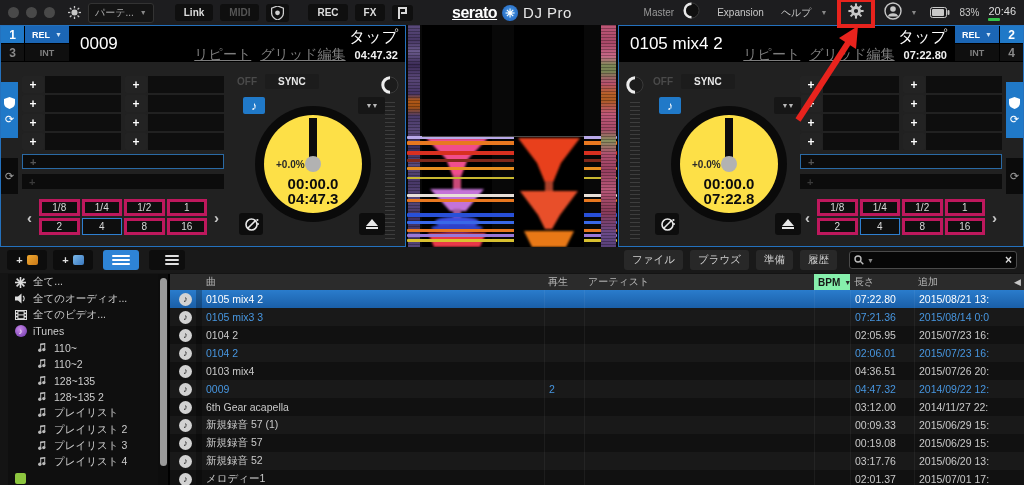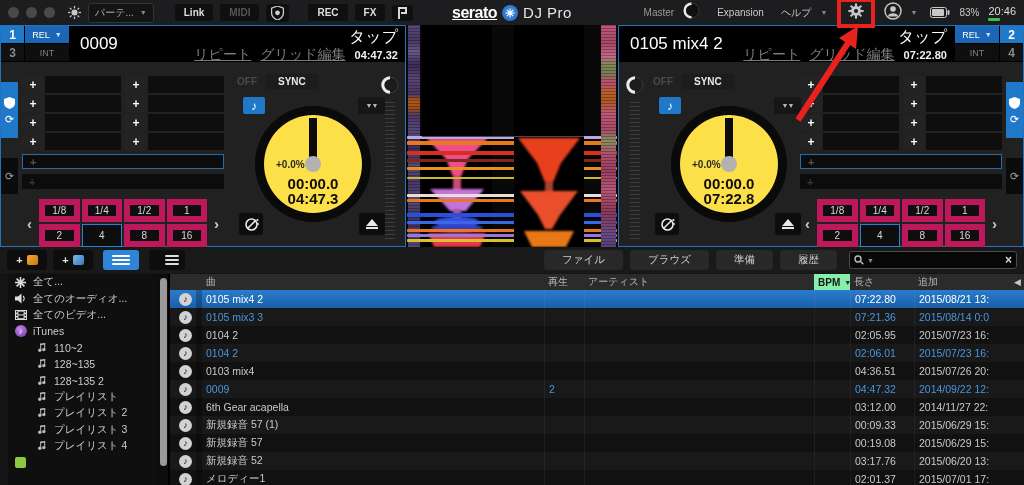--- a/index.html
+++ b/index.html
@@ -33,21 +33,21 @@
   .clock-ind { width:12px; height:3px; background:#35c24a; border-radius:1px; align-self:flex-start;}
 
   
   .decks { position:absolute; top:25px; left:0; width:1024px; height:222px; display:flex; }
   .deck { position:relative; width:406px; height:222px; background:#212121; border:1px solid #2471bd; flex:none;}
   .deckhead { height:36px; background:#000; display:flex; align-items:stretch; }
   .numcol { width:23px; display:grid; grid-template-rows:17px 17px; gap:1px; flex:none;}
   .num { background:#2079c8; color:#fff; font-size:12px; font-weight:bold; display:flex; align-items:center; justify-content:center;}
   .num.alt { background:#111; color:#8a8a8a; }
   .modecol { width:44px; margin-left:1px; display:grid; grid-template-rows:17px 17px; gap:1px; flex:none;}
-  .modebtn { background:#1b66b5; color:#fff; font-size:9px; font-weight:normal;
+  .modebtn { background:#1b66b5; color:#fff; font-size:9px; font-weight:bold;
     display:flex; align-items:center; justify-content:center; gap:5px;text-align:right;}
   .modebtn .caret { color:#cfe3f5;}
   .modebtn.int { background:#0f0f0f; color:#808080; }
   .tracktitle { font-size:17px; color:#fff; display:flex; align-items:center; padding-left:11px; flex:1;
     white-space:nowrap; overflow:hidden;}
   .headinfo { margin-left:auto; text-align:right; padding:2px 7px 0 0; flex:none;}
   .tap { font-size:16px; color:#fff; line-height:17px;}
   .subinfo { display:flex; gap:9px; align-items:baseline; justify-content:flex-end; margin-top:1px;}
   .subinfo .mini { font-size:14px; color:#7d7d7d;text-decoration:underline; }
   .subinfo .dur { font-size:11px; color:#f0f0f0; font-weight:bold; }
@@ -70,21 +70,21 @@
   .cuename { flex:1; background:#0e0e0e; margin-left:1px; }
   .loopslot { position:absolute; width:202px; height:15px; background:#0c0c0c; color:#555;
     font-weight:bold; font-size:11px; display:flex; align-items:center; padding-left:7px;}
   .loopslot.active { border:1px solid #2a6aa5; }
   .loopslot.l { left:21px; } .loopslot.r { right:21px; }
   .la { top:92px; } .ld { top:112px; color:#3a3a3a; }
   .loopsizes { position:absolute; top:137px; width:202px; height:34px; display:grid;
     grid-template-columns:15px repeat(4,1fr) 15px; grid-template-rows:1fr 1fr; gap:2px;}
   .loopsizes.l { left:21px; } .loopsizes.r { right:21px; }
   .lsb { background:#0e0e0e; color:#d8d8d8; font-size:10px; display:flex; align-items:center;
-    justify-content:center; border:6px solid #be185d;}
+    justify-content:center; border:3px solid #be185d;}
   .lsb.sel { border:1px solid #2e7fd0; }
   .lsarrow { grid-row:1/3; background:transparent; color:#c8c8c8; font-size:15px; font-weight:bold;
     display:flex; align-items:center; justify-content:center;}
 
   .platterblock { position:absolute; top:0; bottom:0; width:168px; }
   .pb-l { left:228px; } .pb-r { left:26px; }
   .syncrow { position:absolute; top:12px; left:8px; display:flex; align-items:center; gap:8px;}
   .offlbl { color:#4a4a4a; font-size:10px; font-weight:bold;}
   .syncbtn { background:#1c1c1c; color:#e8e8e8; font-size:10px; font-weight:bold; padding:2px 13px; border-radius:2px;}
   .keylock { position:absolute; left:14px; top:35px; width:22px; height:17px; background:#2079c8;
@@ -133,21 +133,21 @@
     align-items:center; justify-content:center; gap:4px; color:#e0e0e0; font-weight:bold; font-size:11px;}
   .cube { width:11px; height:10px; border-radius:2px; }
   .cube.orange { background:linear-gradient(135deg,#f0a830,#c87818); }
   .cube.blue { background:linear-gradient(135deg,#7ab8e8,#3a78c0); }
   .view-btn { width:36px; height:20px; border-radius:3px; display:flex; flex-direction:column;
     align-items:center; justify-content:center; gap:2px; background:#0d0d0d; margin-left:4px;}
   .view-btn.active { background:#2e84d6; }
   .vline { width:18px; height:2px; background:#fff; border-radius:1px;}
   .view-btn.alt .vline { width:14px; background:#ddd; align-self:flex-end; margin-right:6px;}
   .jp-group { margin-left:auto; display:flex; gap:7px; align-items:center;}
-  .jp-btn { background:#282828; color:#d0d0d0; font-size:10.5px; padding:3px 18px; border-radius:3px; white-space:nowrap;}
+  .jp-btn { background:#282828; color:#d0d0d0; font-size:10.5px; padding:3px 8px; border-radius:3px; white-space:nowrap;}
   .searchbox { width:168px; height:18px; background:#070707; border:1px solid #4a4a4a; border-radius:3px;
     display:flex; align-items:center; padding:0 4px; gap:3px; margin-left:6px;}
   .searchbox input { flex:1; background:transparent; border:none; outline:none; color:#ddd; font-size:10px; min-width:0;}
   .clearx { color:#d8d8d8; font-weight:bold; font-size:12px; line-height:10px;}
 
   .sidebar { position:absolute; top:27px; left:8px; width:158px; bottom:0; background:#0f0f0f; overflow:hidden;}
   .sb-item { height:16.4px; display:flex; align-items:center; gap:6px; padding-left:6px;
     color:#cccccc; font-size:10.5px; white-space:nowrap;}
   .sb-item.ind { padding-left:27px; }
   .sb-icon { width:13px; display:flex; justify-content:center; flex:none;}
@@ -682,20 +682,32 @@
       <div class="sb-item ind">
         <span class="sb-icon">
             <svg width="10" height="10" viewBox="0 0 10 10" fill="#bbb">
               <rect x="3.2" y="1" width="1" height="5.6"></rect>
               <rect x="7.2" y="0.4" width="1" height="5.6"></rect>
               <rect x="3.2" y="1" width="5" height="1.6" transform="skewY(-7)"></rect>
               <circle cx="2.8" cy="7.2" r="1.7"></circle>
               <circle cx="6.8" cy="6.6" r="1.7"></circle>
             </svg>
           </span>
+        <span>110~</span>
+      </div>
+      <div class="sb-item ind">
+        <span class="sb-icon">
+            <svg width="10" height="10" viewBox="0 0 10 10" fill="#bbb">
+              <rect x="3.2" y="1" width="1" height="5.6"></rect>
+              <rect x="7.2" y="0.4" width="1" height="5.6"></rect>
+              <rect x="3.2" y="1" width="5" height="1.6" transform="skewY(-7)"></rect>
+              <circle cx="2.8" cy="7.2" r="1.7"></circle>
+              <circle cx="6.8" cy="6.6" r="1.7"></circle>
+            </svg>
+          </span>
         <span>110~2</span>
       </div>
       <div class="sb-item ind">
         <span class="sb-icon">
             <svg width="10" height="10" viewBox="0 0 10 10" fill="#bbb">
               <rect x="3.2" y="1" width="1" height="5.6"></rect>
               <rect x="7.2" y="0.4" width="1" height="5.6"></rect>
               <rect x="3.2" y="1" width="5" height="1.6" transform="skewY(-7)"></rect>
               <circle cx="2.8" cy="7.2" r="1.7"></circle>
               <circle cx="6.8" cy="6.6" r="1.7"></circle>

